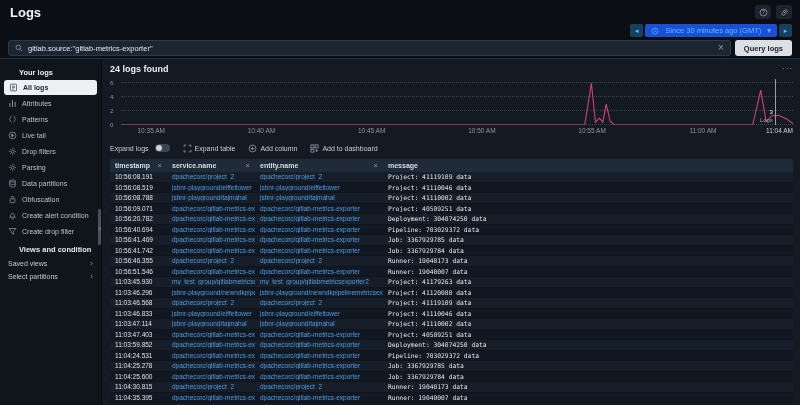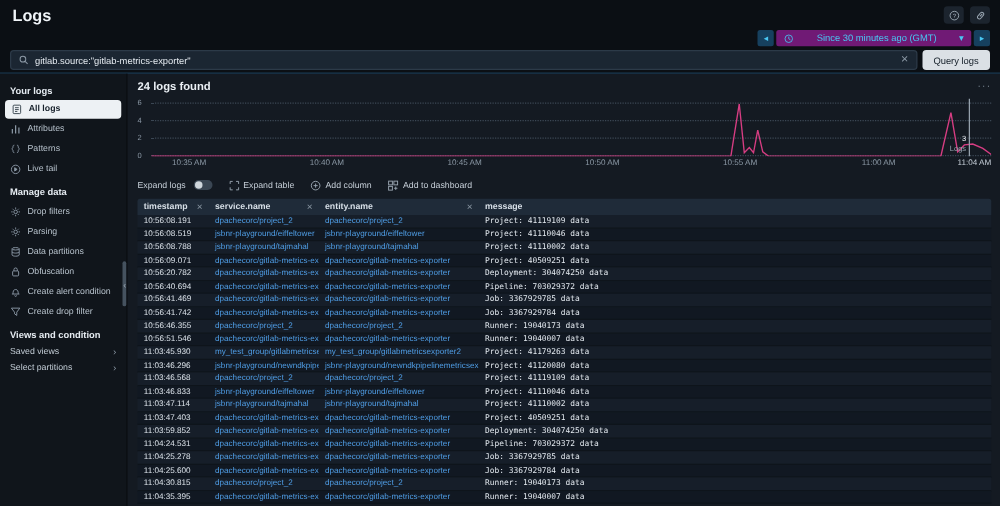--- a/index.html
+++ b/index.html
@@ -8,35 +8,35 @@
   svg{display:block;width:100%;height:100%}
 
   
   .page-title{position:absolute;left:10px;top:5px;font-size:13px;font-weight:bold;color:#f1f5f9}
   .top-icons{position:absolute;right:8px;top:5px;display:flex;gap:5px}
   .icon-btn{width:16px;height:14px;background:#1c242e;border-radius:3px;color:#9aa6b2;display:flex;align-items:center;justify-content:center;font-size:8px;cursor:pointer}
   .icon-btn .g{width:9px;height:9px}
 
   .time-row{position:absolute;right:8px;top:24px;display:flex;gap:2px;height:13px}
   .time-arrow{width:13px;background:#16405e;color:#49c7f2;font-size:7px;display:flex;align-items:center;justify-content:center;border-radius:2px;cursor:pointer}
-  .time-main{background:#701a75;color:#49c7f2;font-size:7.5px;display:flex;align-items:center;gap:18px;padding:0 6px;border-radius:2px;cursor:pointer}
+  .time-main{background:#1d4ed8;color:#49c7f2;font-size:7.5px;display:flex;align-items:center;gap:6px;padding:0 6px;border-radius:2px;cursor:pointer}
   .time-main .g{width:8px;height:8px}
 
   
   .search-row{position:absolute;left:8px;right:8px;top:40px;height:16px;display:flex;gap:4px}
   .search-box{flex:1;background:#1b2632;border:1px solid #2c3a48;border-radius:3px;display:flex;align-items:center;padding:0 6px;gap:5px}
   .search-box .g{width:8px;height:8px;color:#8b98a5;flex:none}
   .search-text{font-size:7.5px;color:#e2e8ee;flex:1;white-space:nowrap;overflow:hidden}
   .clear-btn{color:#8b98a5;font-size:10px;line-height:1;cursor:pointer}
-  .query-btn{background:#dbe0e5;color:#141e28;font-size:7.5px;font-weight:normal;border-radius:3px;padding:0 9px;display:flex;align-items:center;cursor:pointer}
+  .query-btn{background:#dbe0e5;color:#141e28;font-size:7.5px;font-weight:bold;border-radius:3px;padding:0 9px;display:flex;align-items:center;cursor:pointer}
 
   
   .content{position:absolute;top:58px;left:0;right:0;bottom:0;display:flex;border-top:1px solid #17364e;background:#141a22}
   .sidebar{width:102px;background:#10151b;position:relative;padding-top:3px;flex:none;border-right:1px solid #0a0e12}
-  .section-title{font-size:7.5px;font-weight:bold;color:#e5ebf1;padding:6px 8px 3px;white-space:nowrap}
+  .section-title{font-size:7.5px;font-weight:bold;color:#e5ebf1;padding:6px 19px 3px;white-space:nowrap}
   .side-item{height:16px;display:flex;align-items:center;gap:5px;padding:0 8px;font-size:7px;color:#b6c1cb;white-space:nowrap;cursor:pointer}
   .side-item .icon{width:9px;height:9px;color:#8b98a5;flex:none}
   .side-item.active{background:#edf1f4;color:#17212b;border-radius:3px;margin:0 4px;padding:0 5px;height:15px;font-weight:bold}
   .side-item.active .icon{color:#3a4650}
   .nav-item{display:flex;justify-content:space-between;align-items:center;height:13px;padding:0 8px;font-size:7px;color:#c2ccd5;cursor:pointer;white-space:nowrap}
   .chev{color:#8b98a5;font-size:8px}
   .side-thumb{position:absolute;right:0;top:150px;width:3px;height:36px;background:#45525f;border-radius:2px}
   .side-collapse{position:absolute;right:0px;top:166px;color:#9aa6b2;font-size:7px;cursor:pointer}
 
   
@@ -166,21 +166,20 @@
       </div>
       <div class="side-item">
         <span class="icon">
           <svg viewBox="0 0 12 12" fill="none" stroke="currentColor">
             <circle cx="6" cy="6" r="4.5"></circle>
             <path d="M5 4.2l2.6 1.8L5 7.8z" fill="currentColor"></path>
           </svg>
         </span>
         <span>Live tail</span>
       </div>
-      <div class="section-title">Manage data</div>
       <div class="side-item">
         <span class="icon">
           <svg viewBox="0 0 12 12" fill="none" stroke="currentColor">
             <circle cx="6" cy="6" r="1.9"></circle>
             <path d="M6 1.3v1.5M6 9.2v1.5M1.3 6h1.5M9.2 6h1.5M2.7 2.7l1 1M8.3 8.3l1 1M9.3 2.7l-1 1M3.7 8.3l-1 1"></path>
           </svg>
         </span>
         <span>Drop filters</span>
       </div>
       <div class="side-item">

